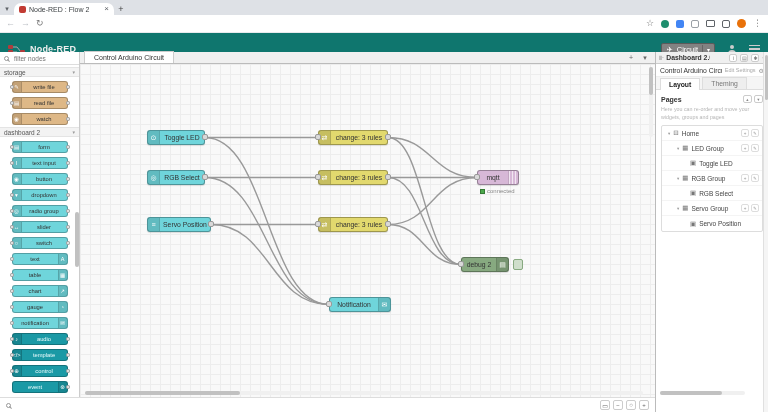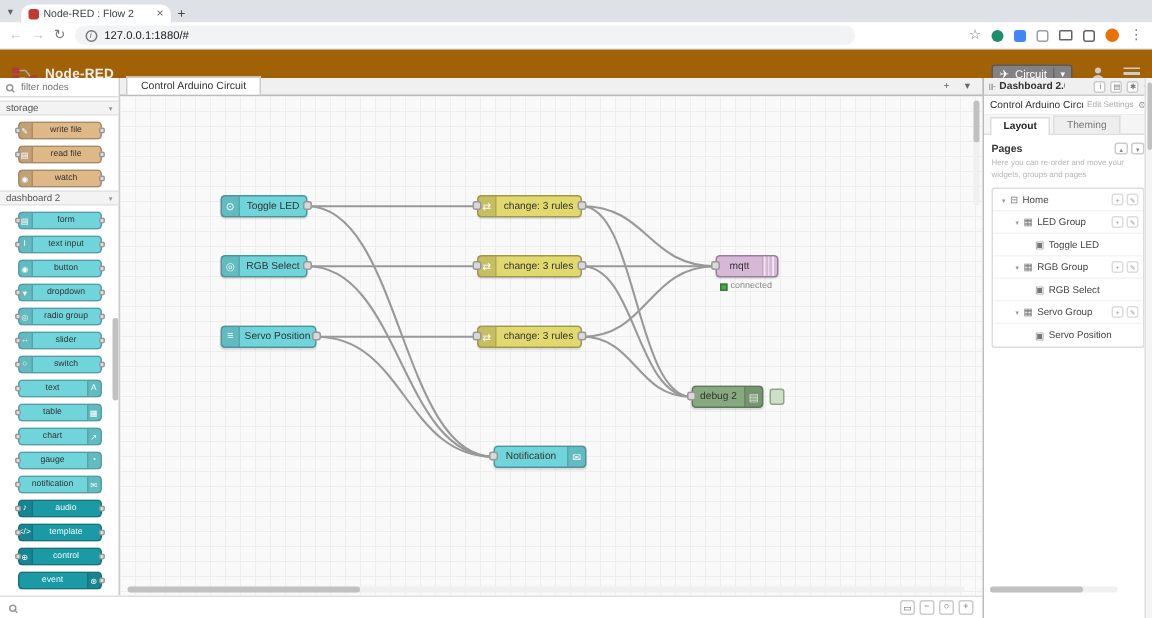--- a/index.html
+++ b/index.html
@@ -23,21 +23,21 @@
   .urltext{font-size:7.5px;color:#202124;}
   .bar-right{display:flex;align-items:center;gap:7px;margin-left:auto;}
   .ext-green{width:8px;height:8px;border-radius:50%;background:#1e8e6e;}
   .ext-blue{width:8px;height:8px;border-radius:2px;background:#4285f4;}
   .ext-puz{width:8px;height:8px;border:1px solid #9aa0a6;border-radius:2px;background:#fff;}
   .cast-ic{width:9px;height:7px;border:1px solid #5f6368;border-radius:1px;}
   .prof-ic{width:8px;height:8px;border:1.5px solid #5f6368;border-radius:2px;}
   .avatar{width:9px;height:9px;border-radius:50%;background:#e8710a;}
 
   
-  .nrheader{position:absolute;left:0;top:33px;width:768px;height:19px;background:#a16207;display:flex;align-items:center;padding:16px 8px;justify-content:center;}
+  .nrheader{position:absolute;left:0;top:33px;width:768px;height:19px;background:#0f766e;display:flex;align-items:center;padding:16px 8px;justify-content:center;}
   .nrlogo{display:flex;align-items:center;gap:4px;}
   .nrname{color:#eee;font-size:9px;font-weight:bold;letter-spacing:.2px;}
   .hdr-right{margin-left:auto;display:flex;align-items:center;gap:12px;}
   .deploy{height:13px;background:#828282;border:1px solid #5a5a5a;border-radius:2px;display:flex;align-items:center;padding:0 4px;gap:4px;color:#fff;font-size:7.5px;}
   .deploy .dvd{width:1px;height:9px;background:#666;}
   .deploy .car{font-size:6px;}
   .user-ic{width:10px;height:9px;position:relative;}
   .user-ic::before{content:"";position:absolute;left:3px;top:0;width:4px;height:4px;border-radius:50%;background:#ccc;}
   .user-ic::after{content:"";position:absolute;left:1px;top:5px;width:8px;height:4px;border-radius:4px 4px 0 0;background:#ccc;}
   .burger{width:11px;display:flex;flex-direction:column;gap:2px;}
@@ -142,24 +142,20 @@
     <span class="btab-title">Node-RED : Flow 2</span>
     <span class="btab-close">×</span>
   </div>
   <div class="newtab">+</div>
 </div>
 
 <div class="addressbar">
   <span class="nav-ic dim">←</span>
   <span class="nav-ic dim">→</span>
   <span class="nav-ic">↻</span>
-  <div class="omnibox">
-    <span class="secico">i</span>
-    <span class="urltext">127.0.0.1:1880/#</span>
-  </div>
   <div class="bar-right">
     <span class="nav-ic">☆</span>
     <span class="ext-green"></span>
     <span class="ext-blue"></span>
     <span class="ext-puz"></span>
     <span class="cast-ic"></span>
     <span class="prof-ic"></span>
     <span class="avatar"></span>
     <span class="nav-ic">⋮</span>
   </div>

